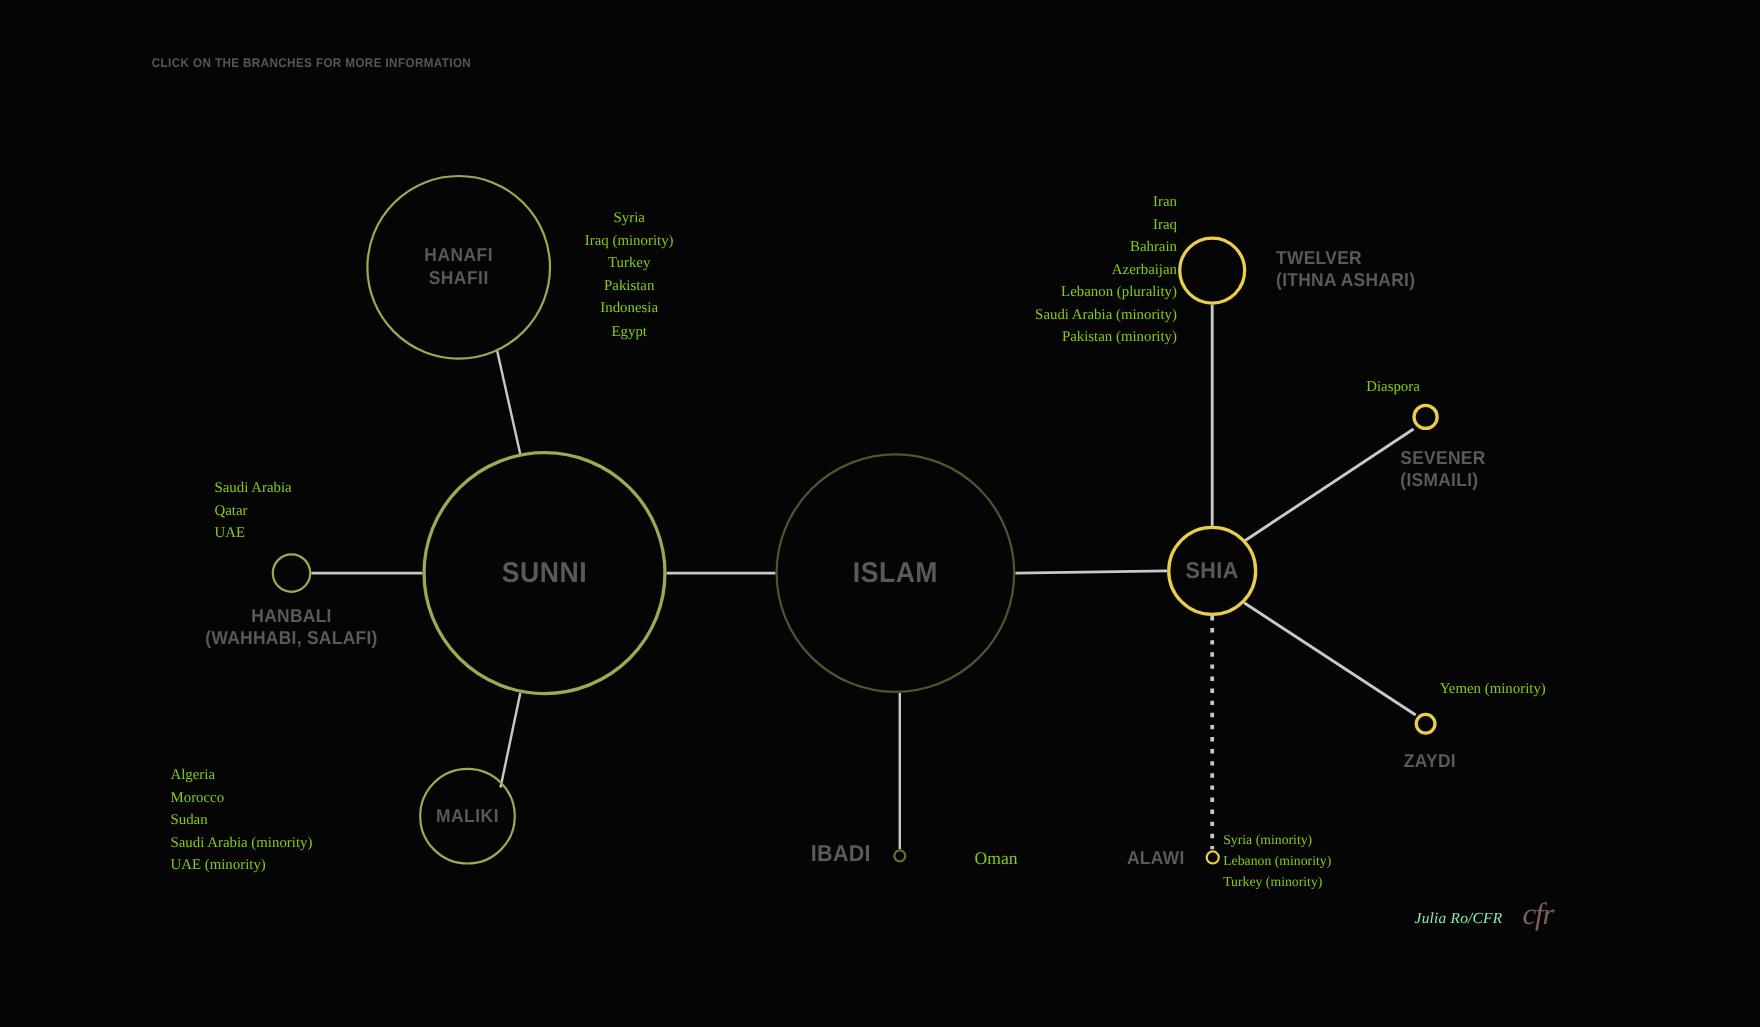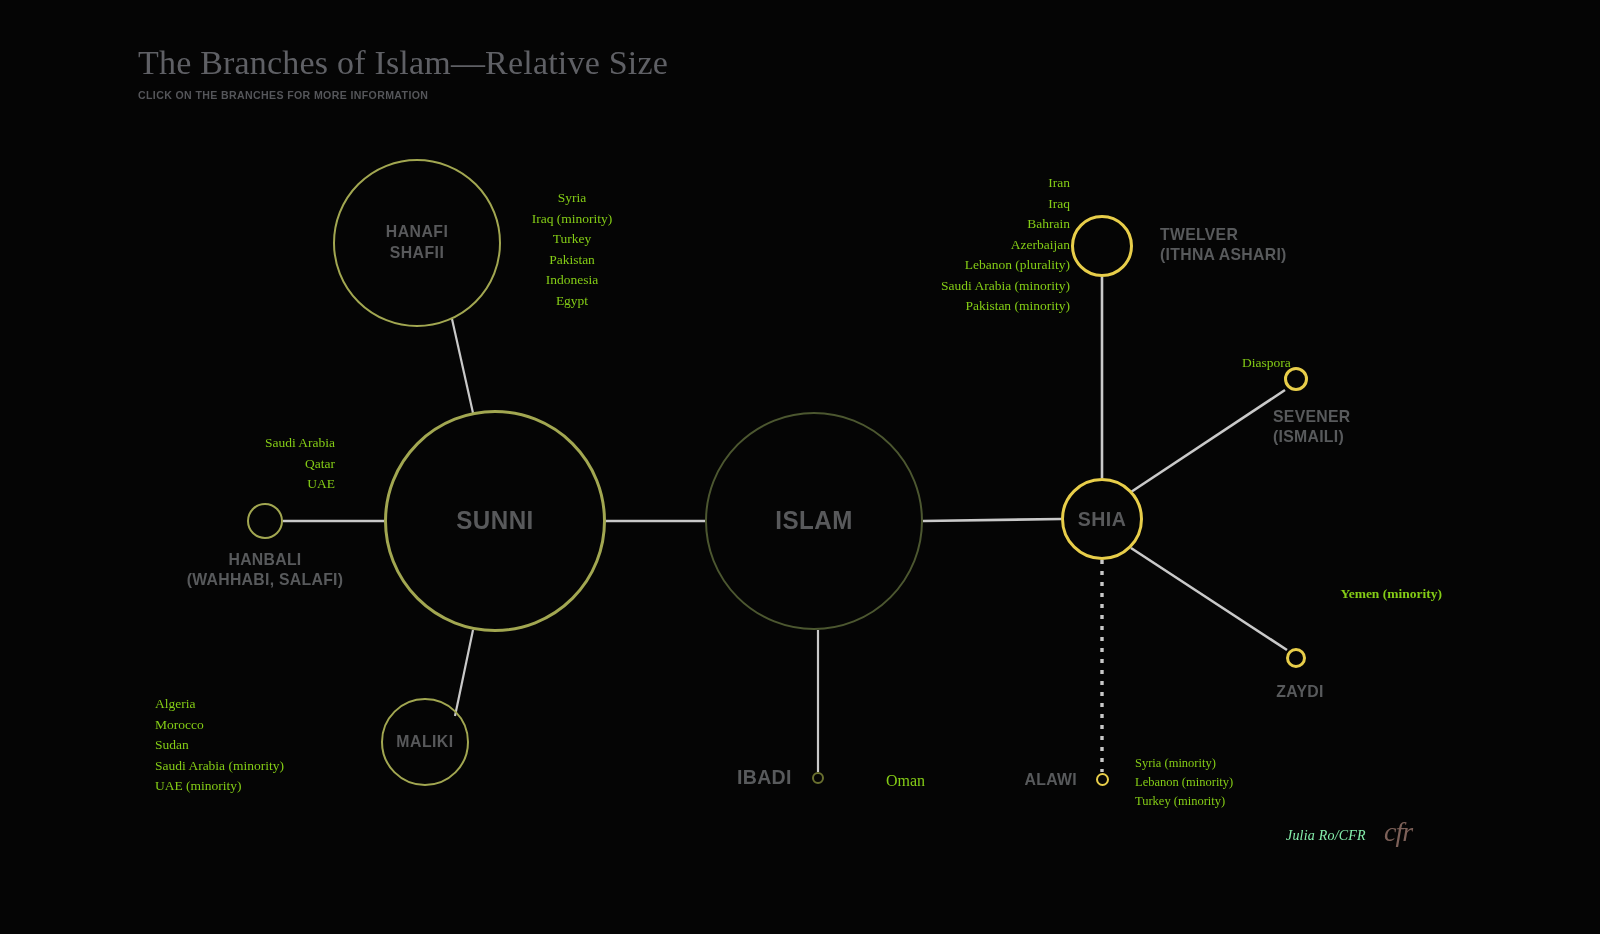--- a/index.html
+++ b/index.html
@@ -61,21 +61,20 @@
     font-family:"Liberation Serif", serif;font-style:italic;
     font-size:28px;color:#7c6058;letter-spacing:-1px;line-height:1;
   }
 </style>
 </head>
 <body>
 
 <div id="stage">
 
   <div id="header">
-    <div class="title">The Branches of Islam—Relative Size</div>
     <div class="subtitle">CLICK ON THE BRANCHES FOR MORE INFORMATION</div>
   </div>
 
   <svg id="links" viewBox="0 0 1600 934">
     <g stroke="#c9c9c9" stroke-width="2.6" fill="none">
       <line x1="606" y1="521" x2="705" y2="521"></line>
       <line x1="923" y1="521" x2="1061" y2="519"></line>
       <line x1="452" y1="319" x2="473" y2="413" stroke-width="2.2"></line>
       <line x1="283" y1="521" x2="384" y2="521"></line>
       <line x1="455" y1="716" x2="473" y2="630" stroke-width="2.2"></line>
@@ -104,21 +103,21 @@
 SHAFII</div>
   </div>
   <div class="countries" style="left:508px;top:188px;width:128px;text-align:center;">Syria
 Iraq (minority)
 Turkey
 Pakistan
 Indonesia
 Egypt</div>
 
   <div class="node" style="left:247px;top:503px;width:36px;height:36px;border:2.5px solid #a2a751;"></div>
-  <div class="countries" style="left:175px;top:433px;width:160px;text-align:right;">Saudi Arabia
+  <div class="countries" style="left:195px;top:433px;width:160px;text-align:left;">Saudi Arabia
 Qatar
 UAE</div>
   <div class="node-label" style="left:165px;top:550px;width:200px;font-size:17px;white-space:pre-line;">HANBALI
 (WAHHABI, SALAFI)</div>
 
   <div class="node" style="left:381px;top:698px;width:88px;height:88px;border:2.5px solid #a2a751;">
     <div class="inner-label" style="font-size:17px;">MALIKI</div>
   </div>
   <div class="countries" style="left:155px;top:694px;width:221px;">Algeria
 Morocco
@@ -135,30 +134,30 @@
 Iraq
 Bahrain
 Azerbaijan
 Lebanon (plurality)
 Saudi Arabia (minority)
 Pakistan (minority)</div>
   <div class="node-label" style="left:1152px;top:225px;width:230px;font-size:17px;text-align:left;white-space:pre-line;">TWELVER
 (ITHNA ASHARI)</div>
 
   <div class="node" style="left:1284px;top:367px;width:24px;height:24px;border:3px solid #e8ce4a;"></div>
-  <div class="countries" style="left:1242px;top:341px;width:130px;text-align:left;margin-top:12px;">Diaspora</div>
+  <div class="countries" style="left:1242px;top:341px;width:130px;text-align:left;">Diaspora</div>
   <div class="node-label" style="left:1266px;top:407px;width:200px;font-size:17px;text-align:left;white-space:pre-line;">SEVENER
 (ISMAILI)</div>
 
   <div class="node" style="left:1286px;top:648px;width:20px;height:20px;border:3px solid #e8ce4a;"></div>
-  <div class="countries" style="left:1272px;top:584px;width:170px;text-align:right;font-weight:bold;">Yemen (minority)</div>
+  <div class="countries" style="left:1272px;top:616px;width:170px;text-align:center;">Yemen (minority)</div>
   <div class="node-label" style="left:1272px;top:682px;width:120px;font-size:17px;text-align:left;">ZAYDI</div>
 
   <div class="node" style="left:1096px;top:773px;width:13px;height:13px;border:2.5px solid #e8ce4a;"></div>
   <div class="node-label" style="left:990px;top:770px;width:90px;font-size:17px;text-align:right;">ALAWI</div>
-  <div class="countries" style="left:1112px;top:754px;width:160px;text-align:left;font-size:12.5px;margin-left:23px;">Syria (minority)
+  <div class="countries" style="left:1112px;top:754px;width:160px;text-align:left;font-size:12.5px;">Syria (minority)
 Lebanon (minority)
 Turkey (minority)</div>
 
   <div id="credit">Julia Ro/CFR</div>
   <div id="cfr-logo">cfr</div>
 
 </div>
 
 </body></html>

